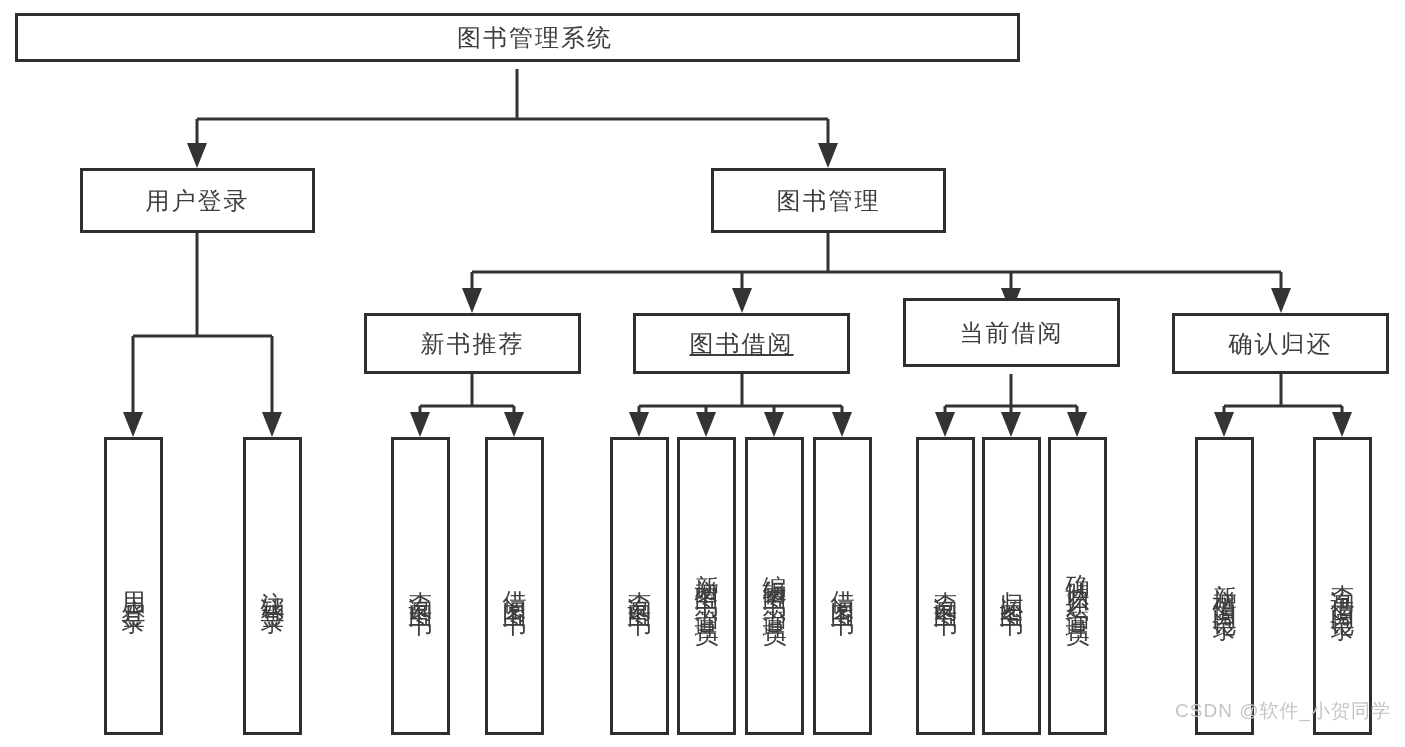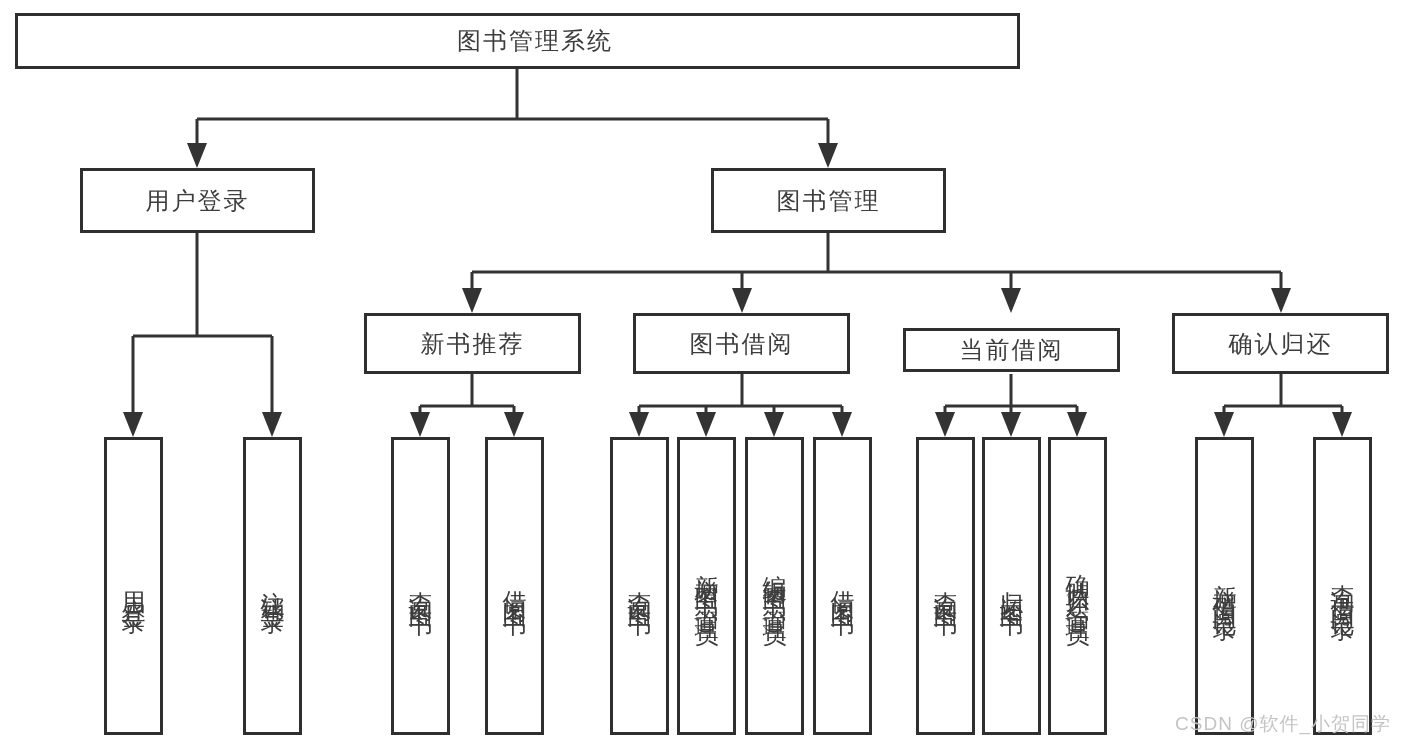--- a/index.html
+++ b/index.html
@@ -35,21 +35,21 @@
   }
   #connectors{
     position:absolute;
     left:0;top:0;
     z-index:1;
     pointer-events:none;
   }
   #watermark{
     position:absolute;
     right:14px;
-    bottom:10px;
+    bottom:23px;
     font-size:19px;
     color:#c4c4c4;
     letter-spacing:1px;
     z-index:3;
   }
 </style>
 </head>
 <body>
 
 <div id="canvas">
@@ -79,28 +79,28 @@
       <polygon points="764,412 784,412 774,437"></polygon>
       <polygon points="832,412 852,412 842,437"></polygon>
       <polygon points="935,412 955,412 945,437"></polygon>
       <polygon points="1001,412 1021,412 1011,437"></polygon>
       <polygon points="1067,412 1087,412 1077,437"></polygon>
       <polygon points="1214,412 1234,412 1224,437"></polygon>
       <polygon points="1332,412 1352,412 1342,437"></polygon>
     </g>
   </svg>
 
-  <div class="node" style="left:15px;top:13px;width:1005px;height:56px;padding-left:35px;">图书管理系统</div>
+  <div class="node" style="left:15px;top:13px;width:1005px;height:49px;padding-left:35px;">图书管理系统</div>
 
   <div class="node" style="left:80px;top:168px;width:235px;height:65px;">用户登录</div>
   <div class="node" style="left:364px;top:313px;width:217px;height:61px;">新书推荐</div>
 
   <div class="node" style="left:711px;top:168px;width:235px;height:65px;">图书管理</div>
-  <div class="node" style="left:633px;top:313px;width:217px;height:61px;">图书借阅</div>
-  <div class="node" style="left:903px;top:328px;width:217px;height:44px;">当前借阅</div>
+  <div class="node" style="left:633px;top:313px;width:217px;height:61px;text-decoration:underline;">图书借阅</div>
+  <div class="node" style="left:903px;top:298px;width:217px;height:69px;">当前借阅</div>
   <div class="node" style="left:1172px;top:313px;width:217px;height:61px;">确认归还</div>
 
   <div class="node leaf" style="left:104px;top:437px;width:59px;height:298px;">
       <span>用户登录</span>
     </div>
   <div class="node leaf" style="left:243px;top:437px;width:59px;height:298px;">
       <span>注销登录</span>
     </div>
 
   <div class="node leaf" style="left:391px;top:437px;width:59px;height:298px;">

